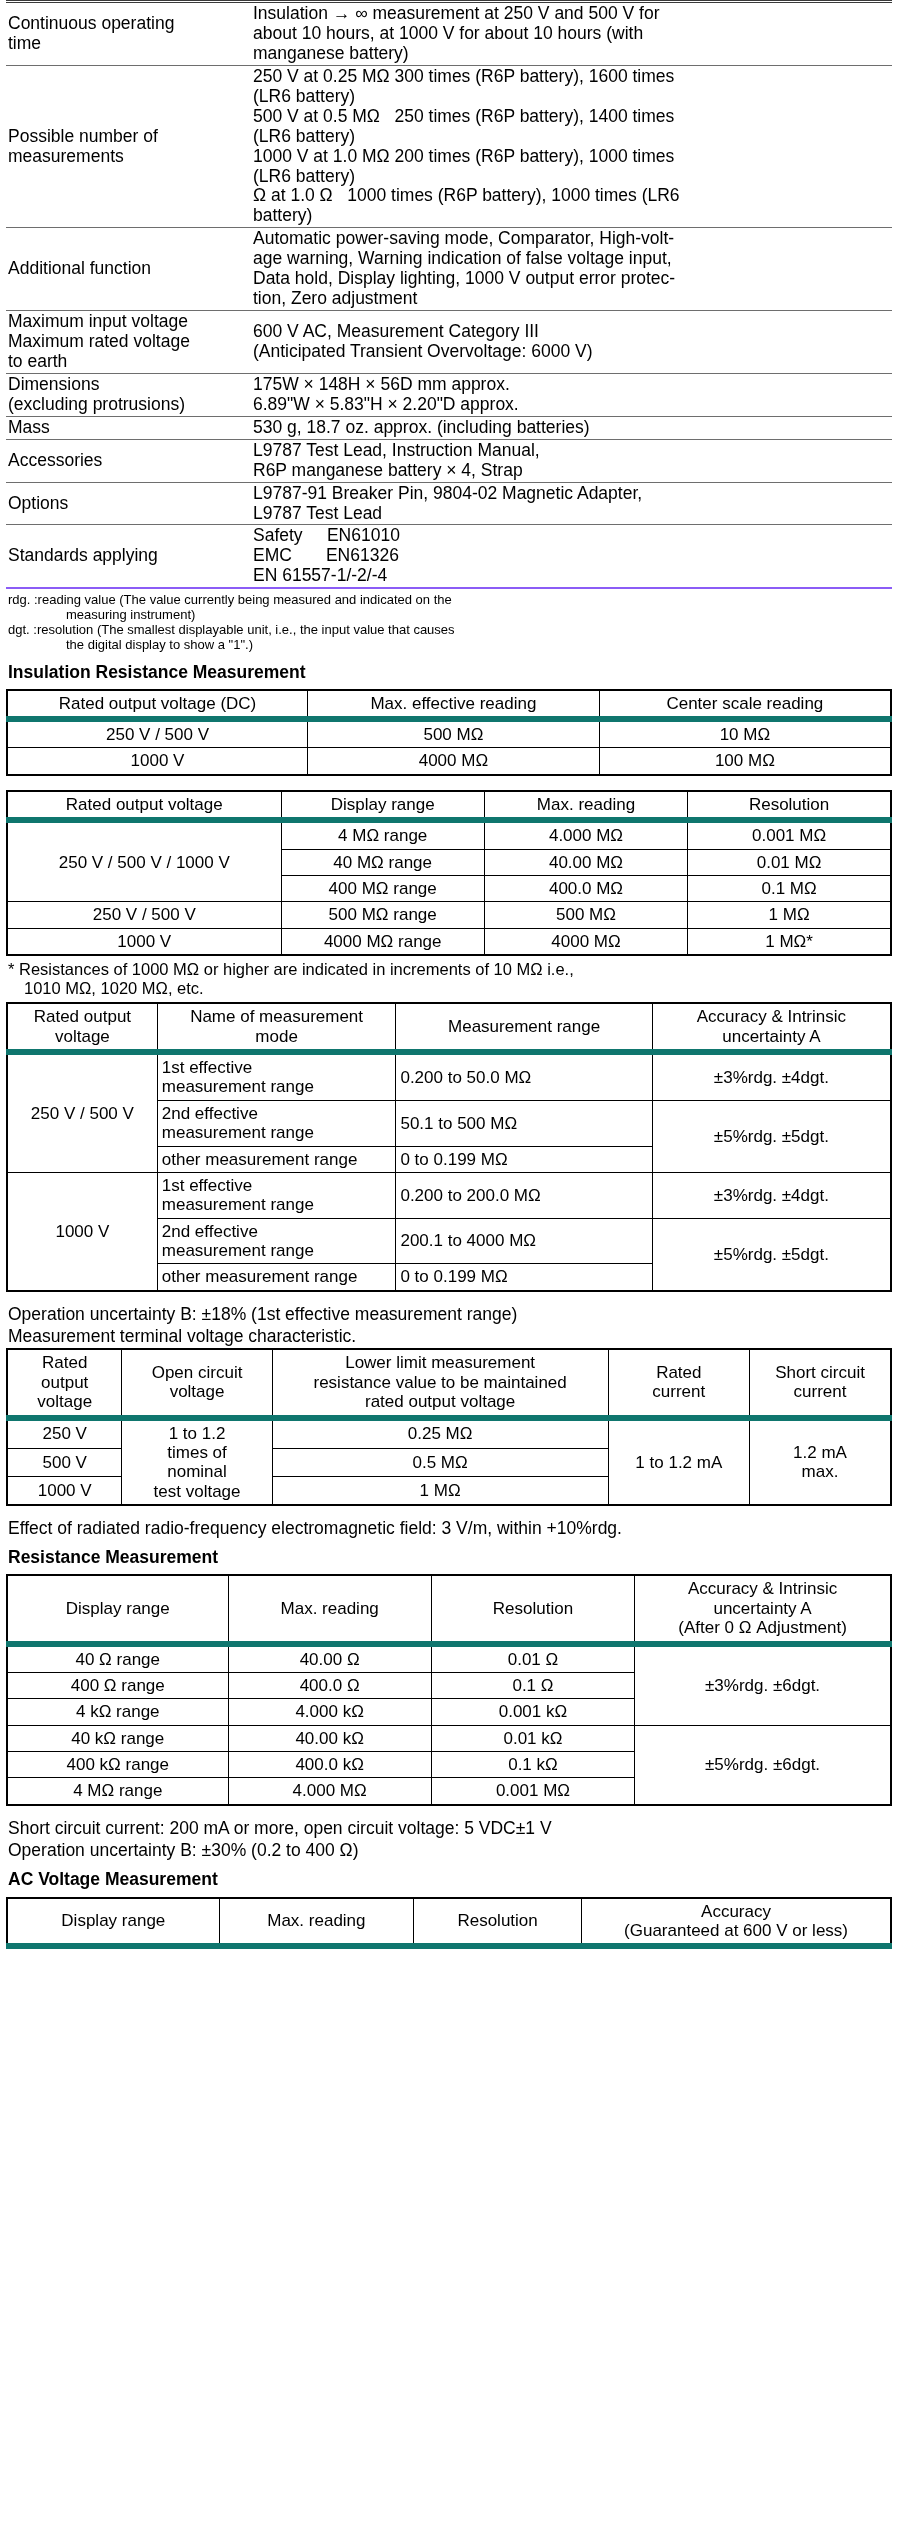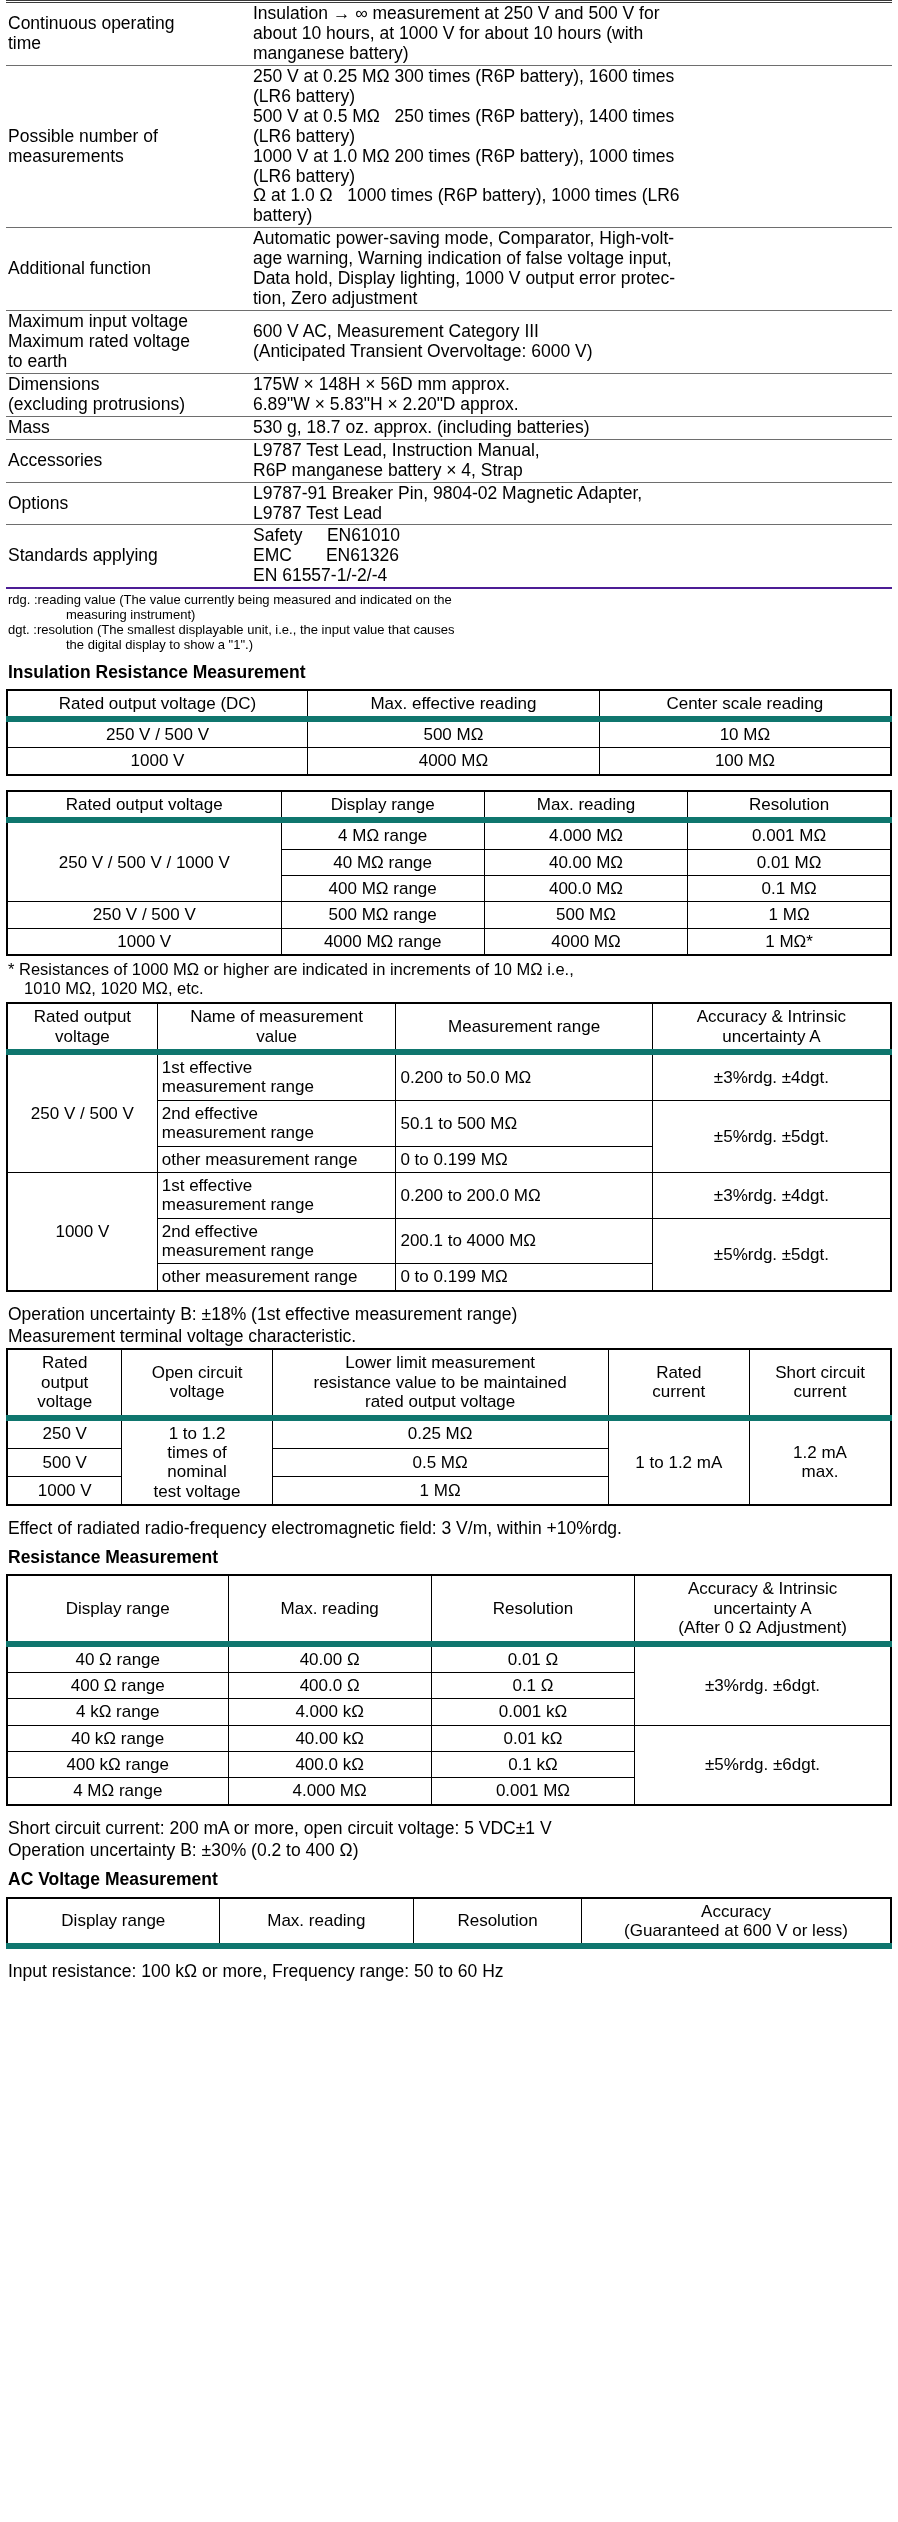--- a/index.html
+++ b/index.html
@@ -29,21 +29,21 @@
     text-align: left;
     vertical-align: middle;
     padding: 1px 4px;
     line-height: 1.14;
   }
 
   
   .spec-table {
     font-size: 17.5px;
     border-top: 3px double #3a3a3a;
-    border-bottom: 2px solid #4c1d95;
+    border-bottom: 2px solid #8b5cf6;
   }
   .spec-table tr > td {
     border-top: 1.5px solid #6e6e6e;
   }
   .spec-table tr:first-child > td {
     border-top: none;
   }
   .spec-table td.k {
     width: 235px;
     padding-left: 2px;
@@ -313,21 +313,21 @@
         <col style="width:27%">
       </colgroup>
     <tbody>
       <tr class="hdr">
         <td class="two-line">
             <span>Rated output</span>
             <span>voltage</span>
           </td>
         <td class="two-line">
             <span>Name of measurement</span>
-            <span>value</span>
+            <span>mode</span>
           </td>
         <td>Measurement range</td>
         <td class="two-line">
             <span>Accuracy &amp; Intrinsic</span>
             <span>uncertainty A</span>
           </td>
       </tr>
 
       <tr>
         <td rowspan="3">250 V / 500 V</td>
@@ -512,15 +512,14 @@
         <td>Max. reading</td>
         <td>Resolution</td>
         <td class="two-line">
             <span>Accuracy</span>
             <span>(Guaranteed at 600 V or less)</span>
           </td>
       </tr>
     </tbody>
   </table>
 
-  <div class="para tight">Input resistance: 100 kΩ or more, Frequency range: 50 to 60 Hz</div>
 
 </div>
 
 </body></html>

